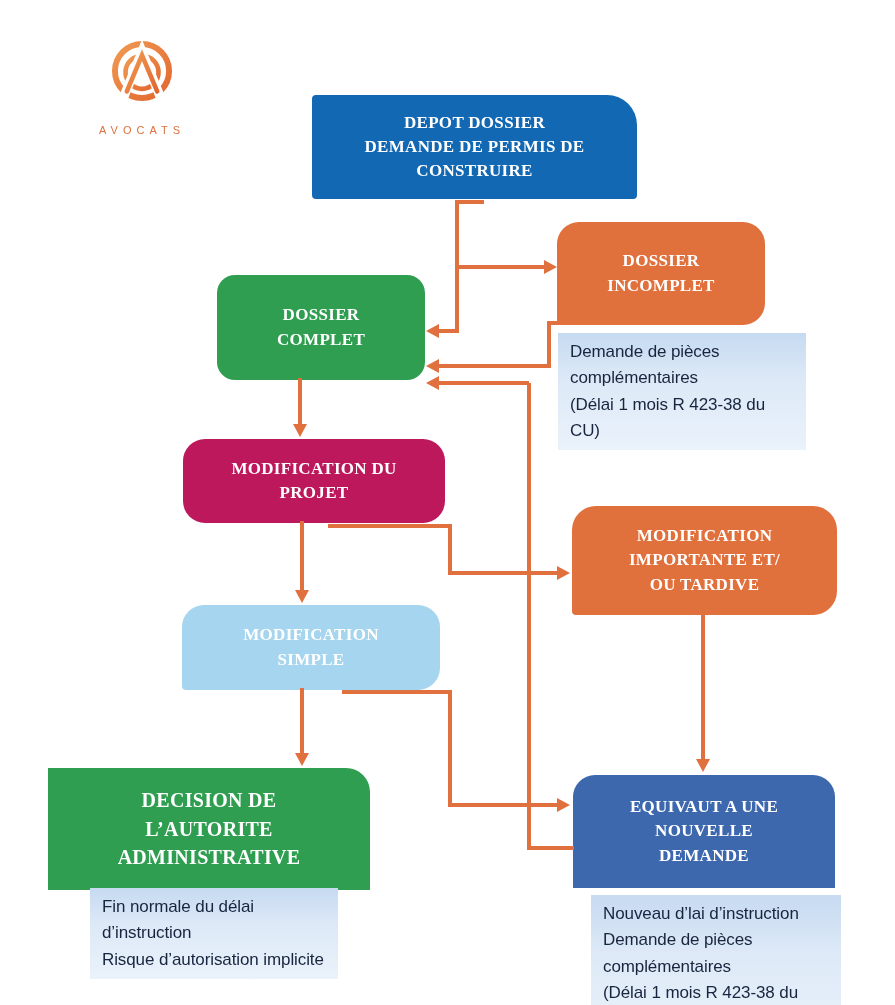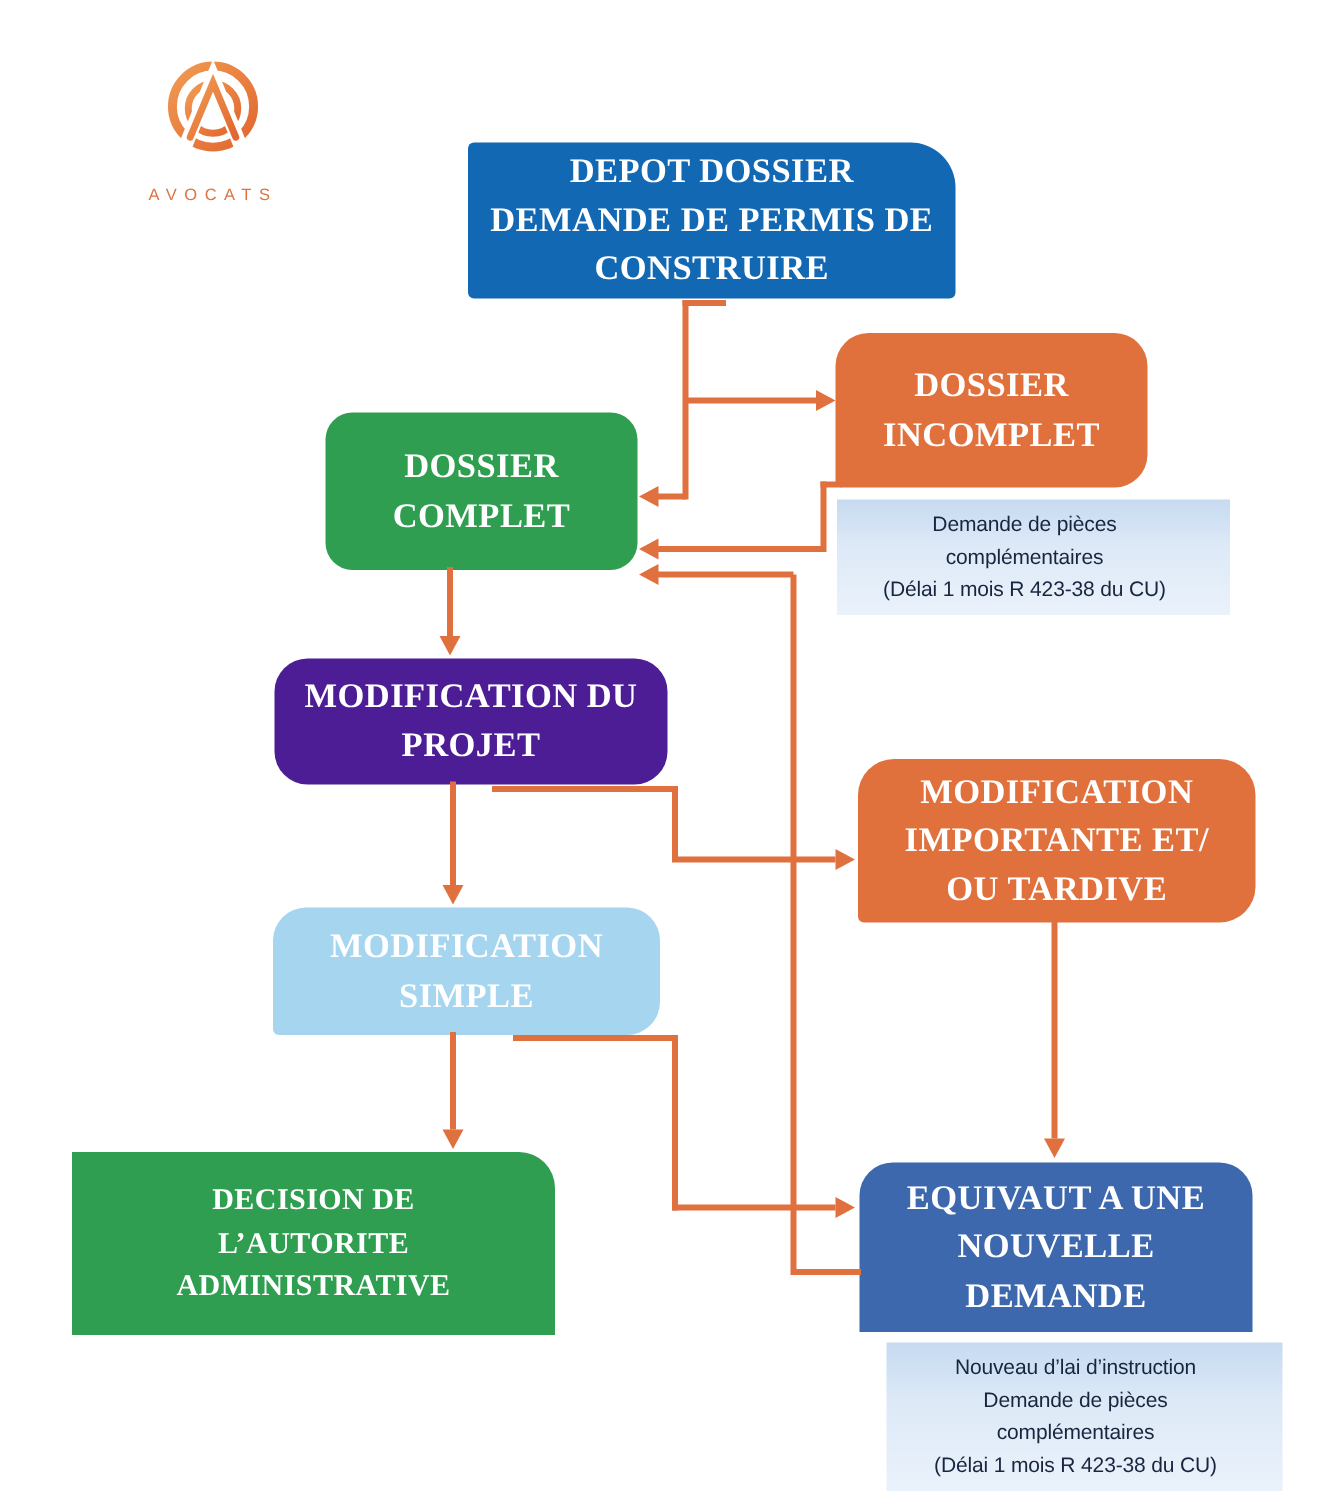--- a/index.html
+++ b/index.html
@@ -11,36 +11,36 @@
   .logo{position:absolute;left:42px;top:38px;width:200px;text-align:center;}
   .logo svg{display:block;margin:0 auto;}
   .brand{margin-top:2px;font-weight:700;font-size:20px;letter-spacing:.2px;color:#2e2d2c;line-height:1.1;}
   .brand span{display:inline-block;}
   .brand .b2{margin-left:3px;}
   .avocats{margin-top:20px;font-size:11px;letter-spacing:5px;color:#e0713f;font-weight:500;}
   
   .node{
     position:absolute;display:flex;align-items:center;justify-content:center;
     color:#ffffff;text-align:center;font-family:"Liberation Serif", serif;
-    font-weight:700;font-size:23px;line-height:1.42;white-space:pre-line;
+    font-weight:700;font-size:17px;line-height:1.42;white-space:pre-line;
     letter-spacing:.3px;
   }
   .n-depot   {left:312px;top:95px; width:325px;height:104px;background:#1268b3;border-radius:4px 30px 4px 4px;}
   .n-incompl {left:557px;top:222px;width:208px;height:103px;background:#e0703c;border-radius:22px 22px 22px 4px;}
   .n-complet {left:217px;top:275px;width:208px;height:105px;background:#2f9e50;border-radius:18px;}
-  .n-projet  {left:183px;top:439px;width:262px;height:84px; background:#4c1d95;border-radius:22px;}
+  .n-projet  {left:183px;top:439px;width:262px;height:84px; background:#be185d;border-radius:22px;}
   .n-import  {left:572px;top:506px;width:265px;height:109px;background:#e0703c;border-radius:24px 24px 24px 4px;}
   .n-simple  {left:182px;top:605px;width:258px;height:85px; background:#a6d5ef;border-radius:22px 22px 22px 4px;}
   .n-decision{left:48px; top:768px;width:322px;height:122px;background:#2f9e50;border-radius:0 24px 0 0;font-size:20px;}
   .n-equiv   {left:573px;top:775px;width:262px;height:113px;background:#3d68ae;border-radius:22px 22px 0 0;}
   
   .note{
     position:absolute;background:linear-gradient(180deg,#c6daf0 0%,#dde9f7 40%,#eaf2fb 100%);
-    color:#17253f;font-size:14px;font-weight:500;line-height:1.55;
-    padding:6px 24px 6px 12px;white-space:pre-line;letter-spacing:-.1px;text-align:center;
+    color:#17253f;font-size:17px;font-weight:500;line-height:1.55;
+    padding:6px 10px 6px 12px;white-space:pre-line;letter-spacing:-.1px;
   }
   .note-pieces  {left:558px;top:333px;width:226px;}
   .note-delai   {left:147px;top:391px;width:120px;}
   .note-decision{left:90px; top:888px;width:226px;}
   .note-equiv   {left:591px;top:895px;width:228px;}
   
   .seg{position:absolute;background:#e0713f;}
   .arr{position:absolute;width:0;height:0;}
   .arr.right{border-top:7px solid transparent;border-bottom:7px solid transparent;border-left:13px solid #e0713f;}
   .arr.left {border-top:7px solid transparent;border-bottom:7px solid transparent;border-right:13px solid #e0713f;}
@@ -84,20 +84,22 @@
 SIMPLE</div>
   <div class="node n-equiv">EQUIVAUT A UNE
 NOUVELLE
 DEMANDE</div>
   <div class="node n-decision">DECISION DE
 L’AUTORITE
 ADMINISTRATIVE</div>
 
   <div class="note note-pieces">Demande de pièces complémentaires
 (Délai 1 mois R 423-38 du CU)</div>
+  <div class="note note-decision">Fin normale du délai d’instruction
+Risque d’autorisation implicite</div>
   <div class="note note-equiv">Nouveau d’lai d’instruction
 Demande de pièces complémentaires
 (Délai 1 mois R 423-38 du CU)</div>
 
   <div class="seg" style="left:455px;top:200px;width:29px;height:4px;"></div>
   <div class="seg" style="left:455px;top:200px;width:4px;height:133px;"></div>
   <div class="seg" style="left:457px;top:265px;width:88px;height:4px;"></div>
   <div class="arr right" style="left:544px;top:260px;"></div>
   <div class="seg" style="left:438px;top:329px;width:19px;height:4px;"></div>
   <div class="arr left" style="left:426px;top:324px;"></div>

